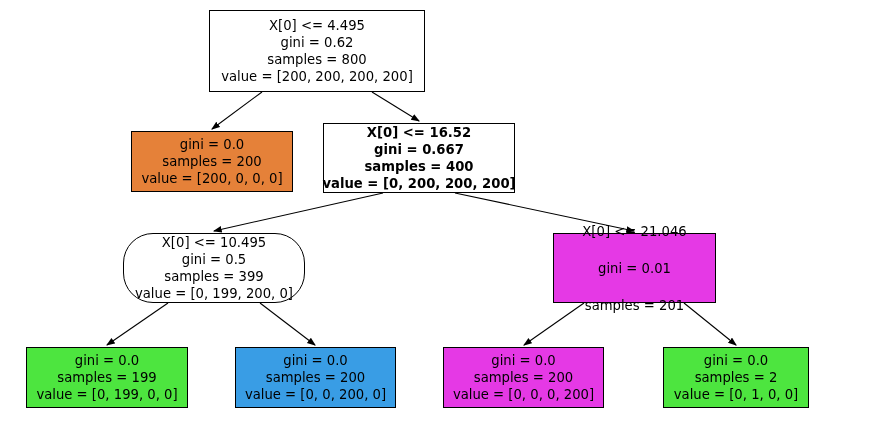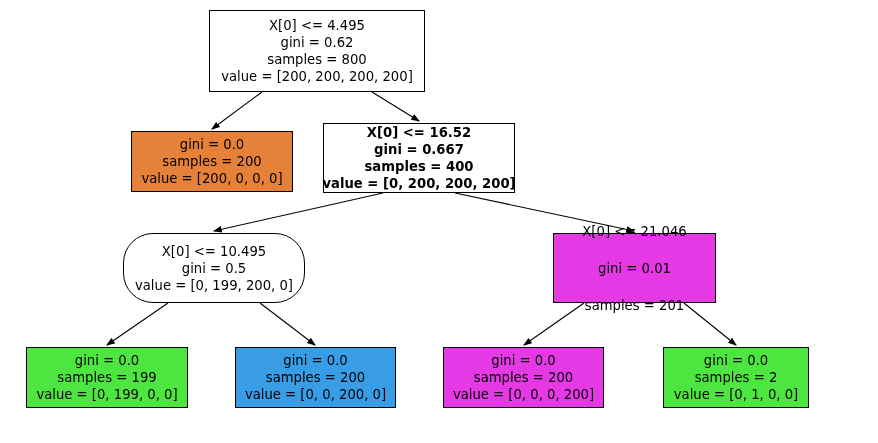--- a/index.html
+++ b/index.html
@@ -80,20 +80,21 @@
       </div>
       <div class="tree-node" style="left: 323px; top: 123px; width: 192px; height: 70px; background: rgb(255, 255, 255); font-weight: bold;">
         <span class="node-line">X[0] &lt;= 16.52</span>
         <span class="node-line">gini = 0.667</span>
         <span class="node-line">samples = 400</span>
         <span class="node-line">value = [0, 200, 200, 200]</span>
       </div>
       <div class="tree-node" style="left: 123px; top: 233px; width: 182px; height: 70px; background: rgb(255, 255, 255); border-radius: 30px;">
         <span class="node-line">X[0] &lt;= 10.495</span>
         <span class="node-line">gini = 0.5</span>
+        <span class="node-line">samples = 399</span>
         <span class="node-line">value = [0, 199, 200, 0]</span>
       </div>
       <div class="tree-node" style="left: 553px; top: 233px; width: 163px; height: 70px; background: rgb(229, 57, 229); gap: 20px;">
         <span class="node-line">X[0] &lt;= 21.046</span>
         <span class="node-line">gini = 0.01</span>
         <span class="node-line">samples = 201</span>
       </div>
       <div class="tree-node" style="left: 26px; top: 347px; width: 162px; height: 61px; background: rgb(77, 229, 63);">
         <span class="node-line">gini = 0.0</span>
         <span class="node-line">samples = 199</span>

